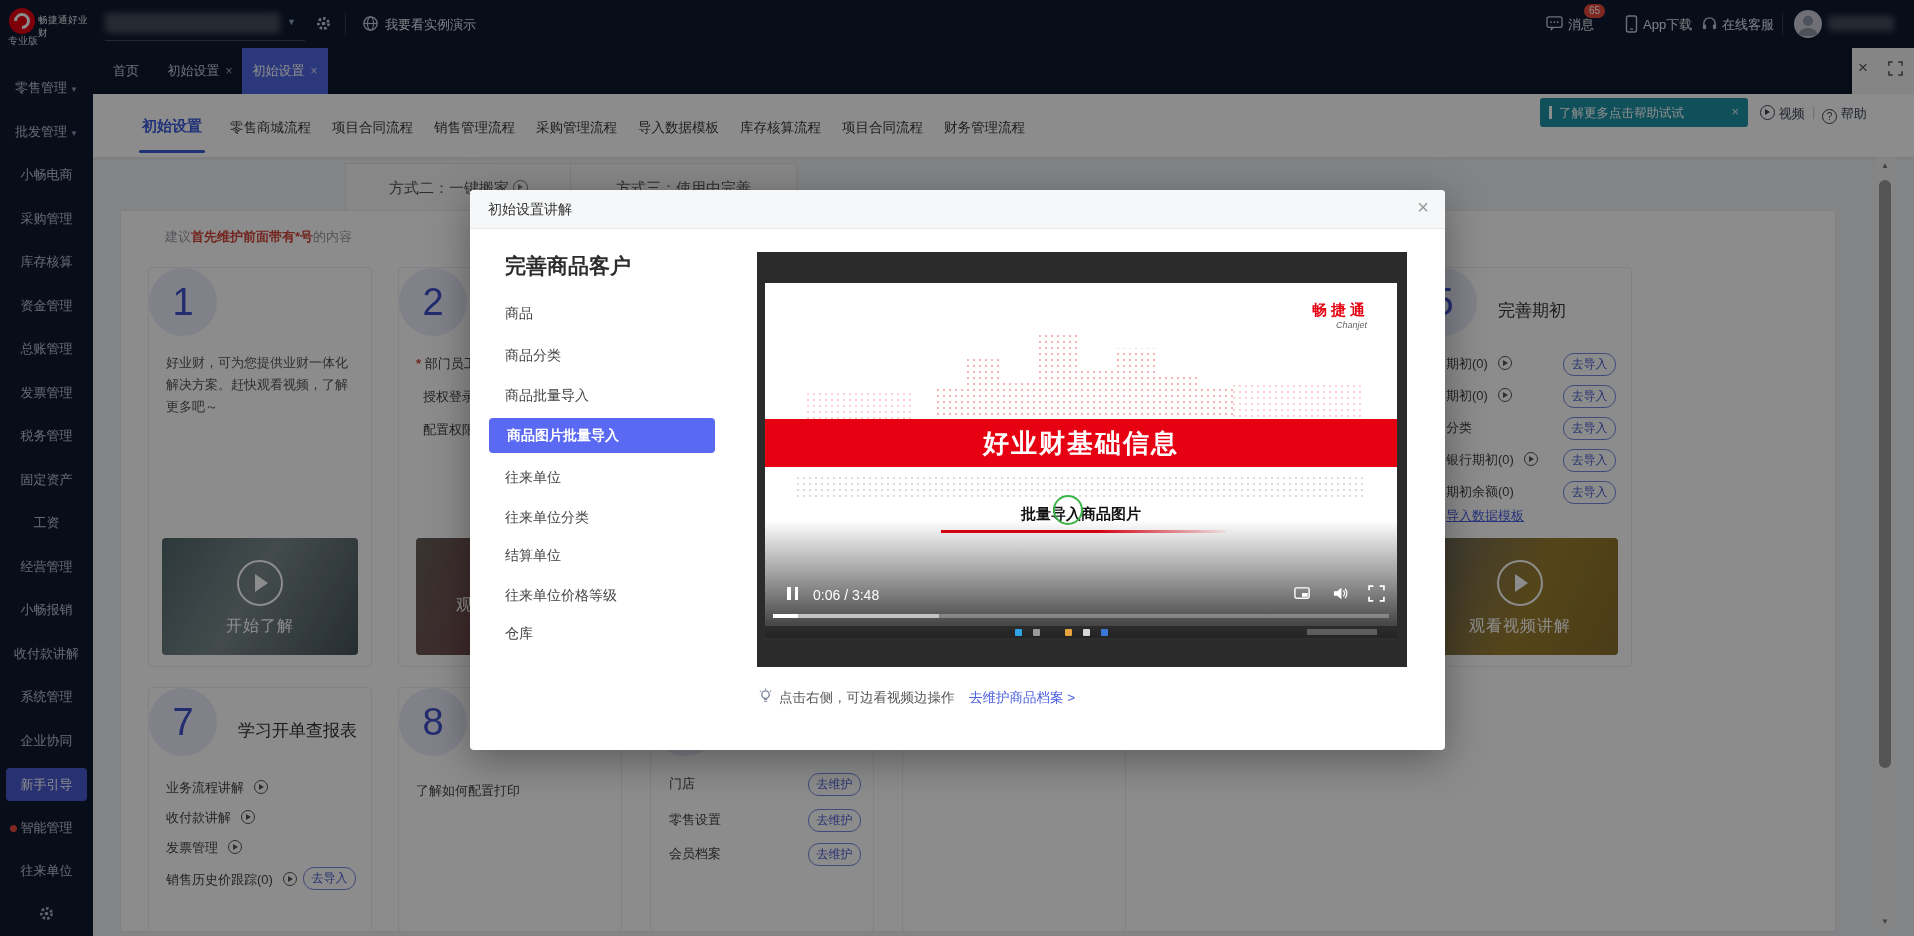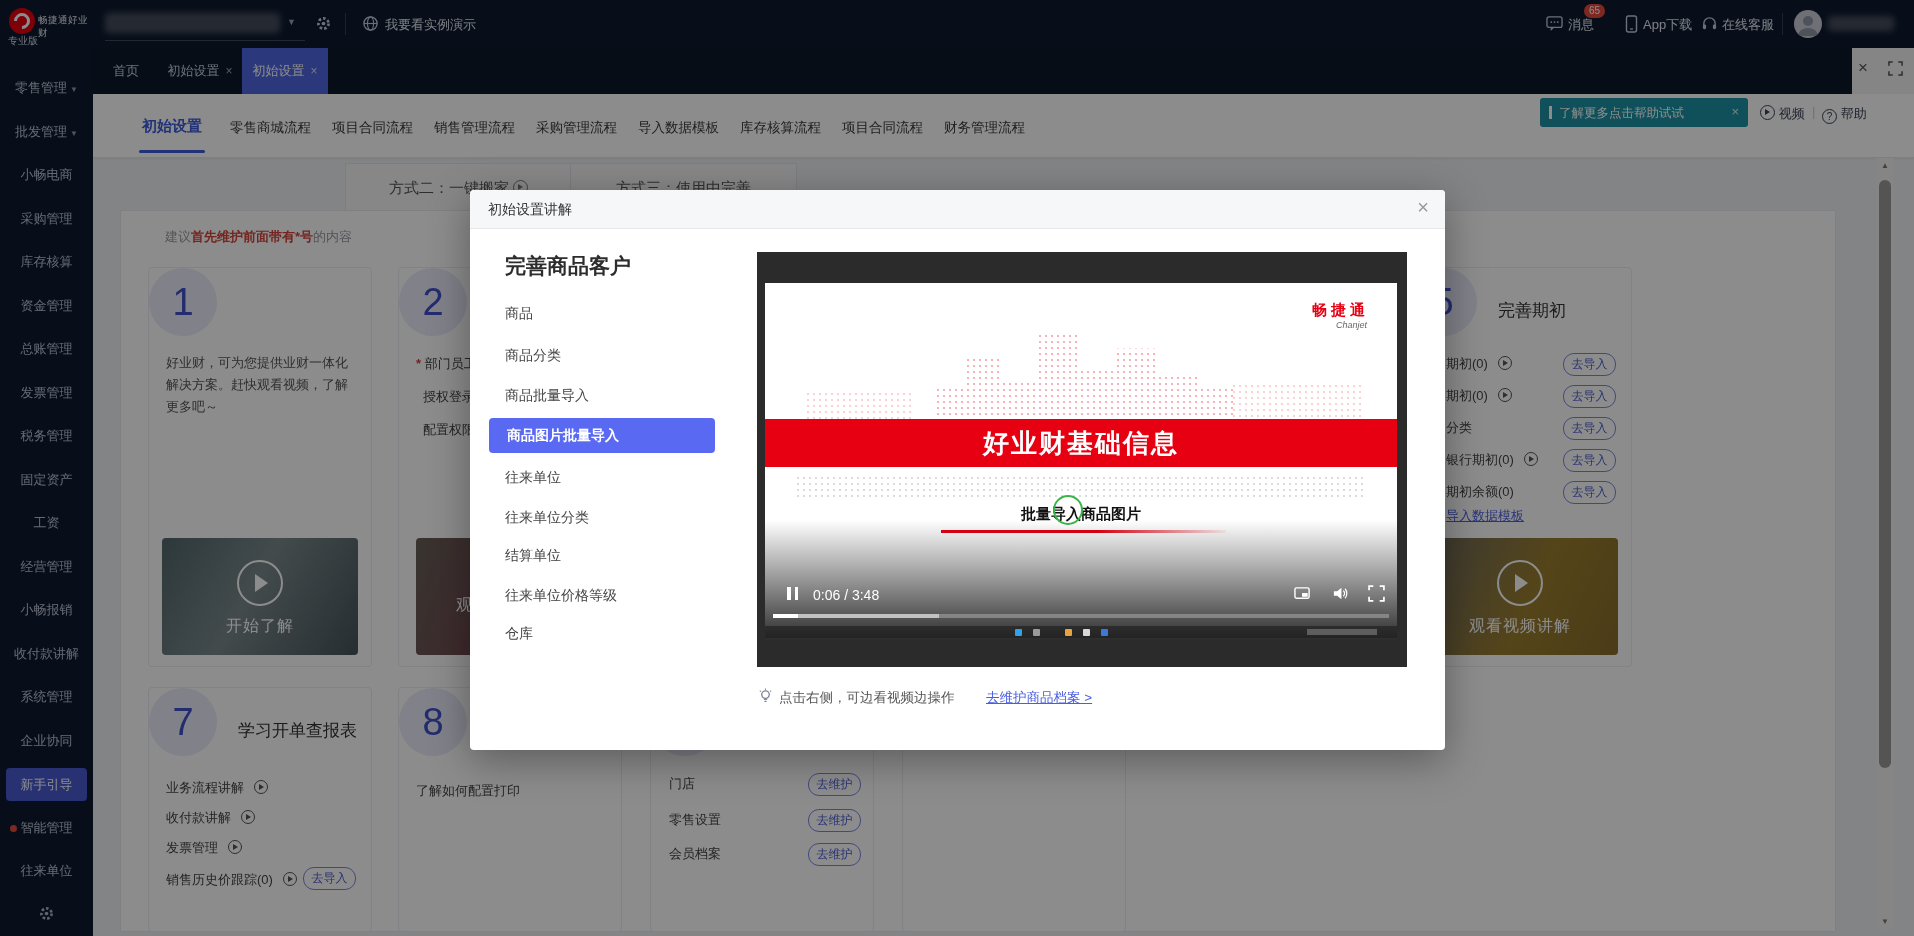--- a/index.html
+++ b/index.html
@@ -106,21 +106,21 @@
   .pausebars{position:absolute;left:22px;top:3px;width:11px;height:13px;}
   .pausebars::before,.pausebars::after{content:'';position:absolute;top:0;width:3.5px;height:13px;background:#fff;}
   .pausebars::after{right:0;}
   .vtime{position:absolute;left:48px;top:3px;font-size:14px;}
   .vico{position:absolute;top:1px;width:17px;height:17px;}
   .progress{position:absolute;left:8px;bottom:22px;width:616px;height:4px;background:rgba(255,255,255,.28);}
   .buf{position:absolute;left:0;top:0;height:4px;width:27%;background:rgba(255,255,255,.5);}
   .played{position:absolute;left:0;top:0;height:4px;width:4%;background:#fff;}
   .mfoot-ico{position:absolute;left:287px;top:498px;}
   .mfoot-tx{position:absolute;left:309px;top:499px;font-size:13.5px;color:#555;}
-  .mfoot-link{position:absolute;left:516px;top:499px;font-size:13.5px;color:#4a5fe0;text-decoration:underline;cursor:pointer;}
+  .mfoot-link{position:absolute;left:499px;top:499px;font-size:13.5px;color:#4a5fe0;cursor:pointer;}
 </style>
 </head>
 <body>
 
 <div class="screen">
 
   <div class="sidebar">
     <div class="logo-badge"></div>
     <div class="brand">畅捷通好业财</div>
     <div class="edition">专业版</div>

